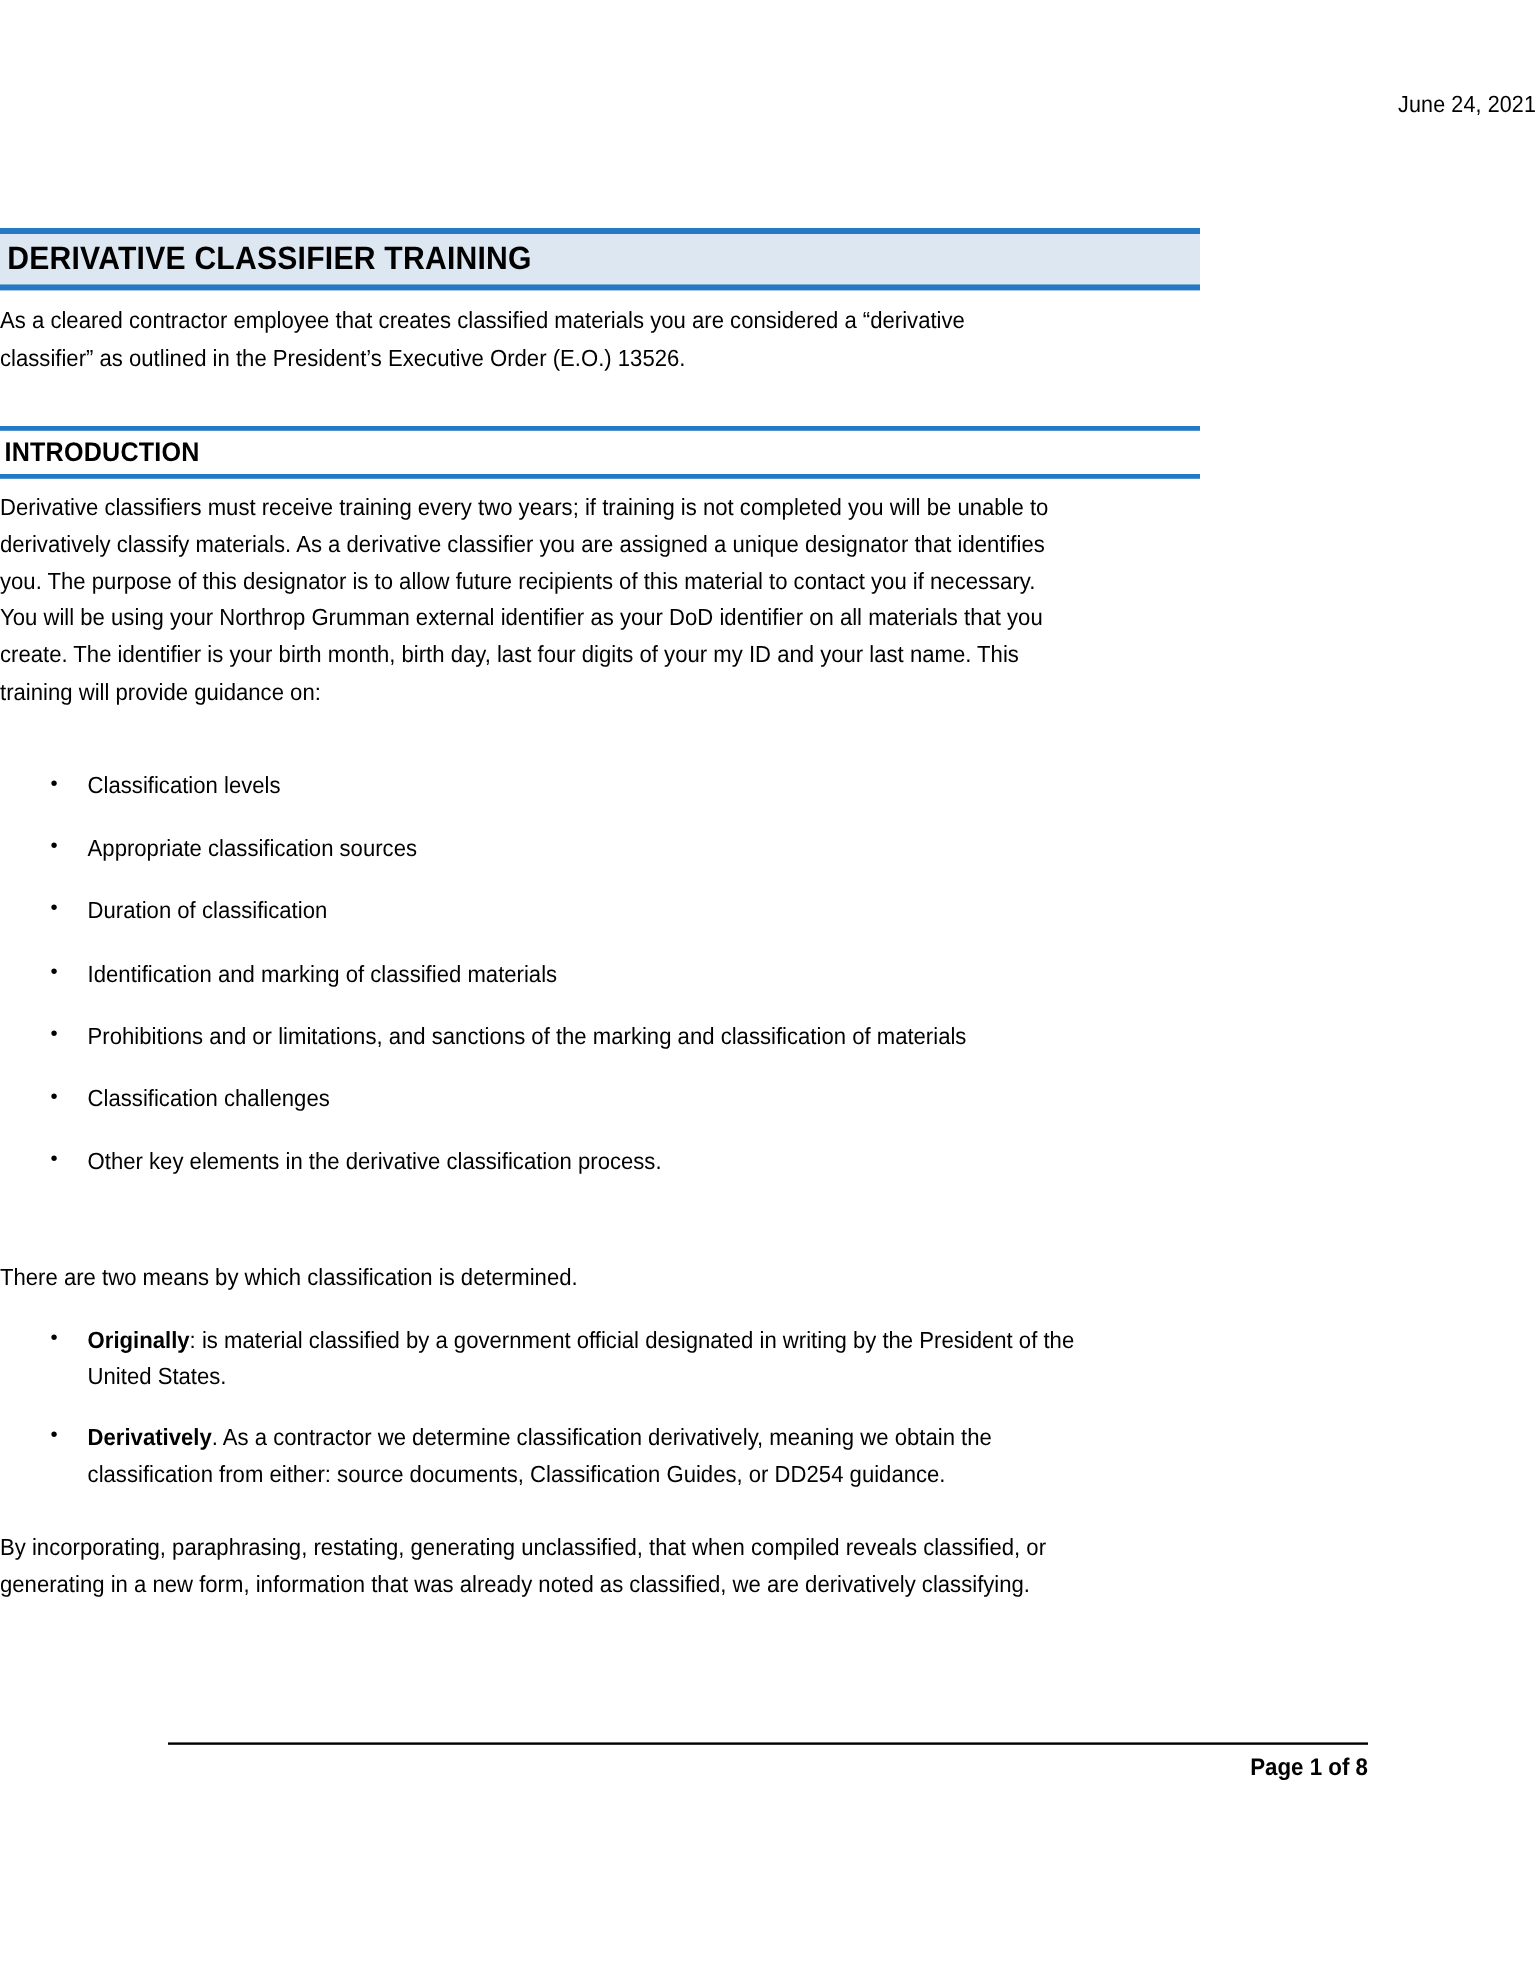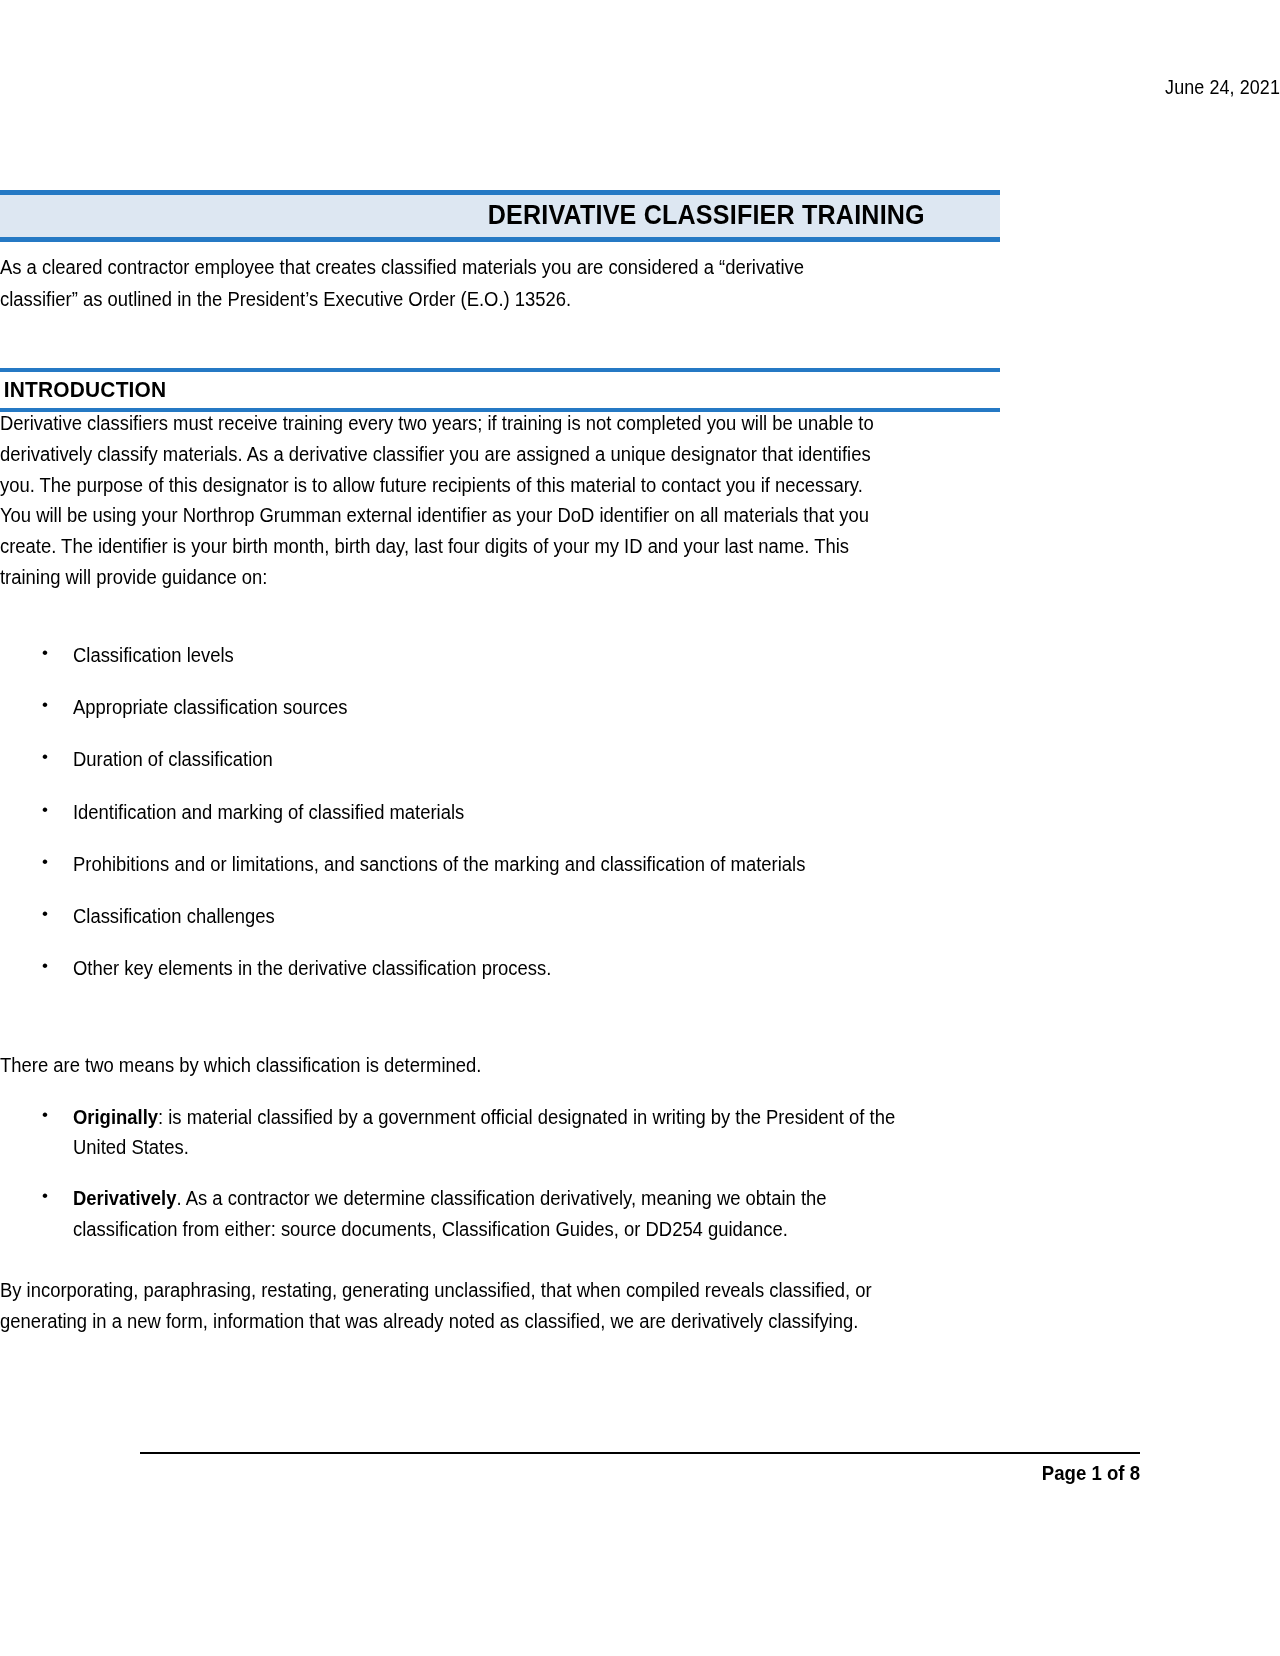--- a/index.html
+++ b/index.html
@@ -37,21 +37,20 @@
     transform: scaleX(0.92);
     transform-origin: right center;
   }
 
   
   .title-block {
     position: absolute;
     top: 190px;
     left: 0;
     width: 1000px;
-    text-align: right;
   }
   .title-rule-top {
     height: 5px;
     background: #2579C4;
     width: 100%;
   }
   .title-fill {
     background: #DDE7F2;
     padding: 6px 6px 8px 6px;
     box-sizing: border-box;
@@ -82,21 +81,20 @@
     line-height: 1.62;
     transform: scaleX(0.945);
     transform-origin: left top;
   }
 
   
   .section {
     position: absolute;
     left: 0;
     width: 1000px;
-    margin-top: 13px;
   }
   .sec-rule {
     height: 4px;
     background: #2579C4;
     width: 100%;
   }
   .sec-title {
     font-size: 22.5px;
     font-weight: bold;
     letter-spacing: 0.2px;

